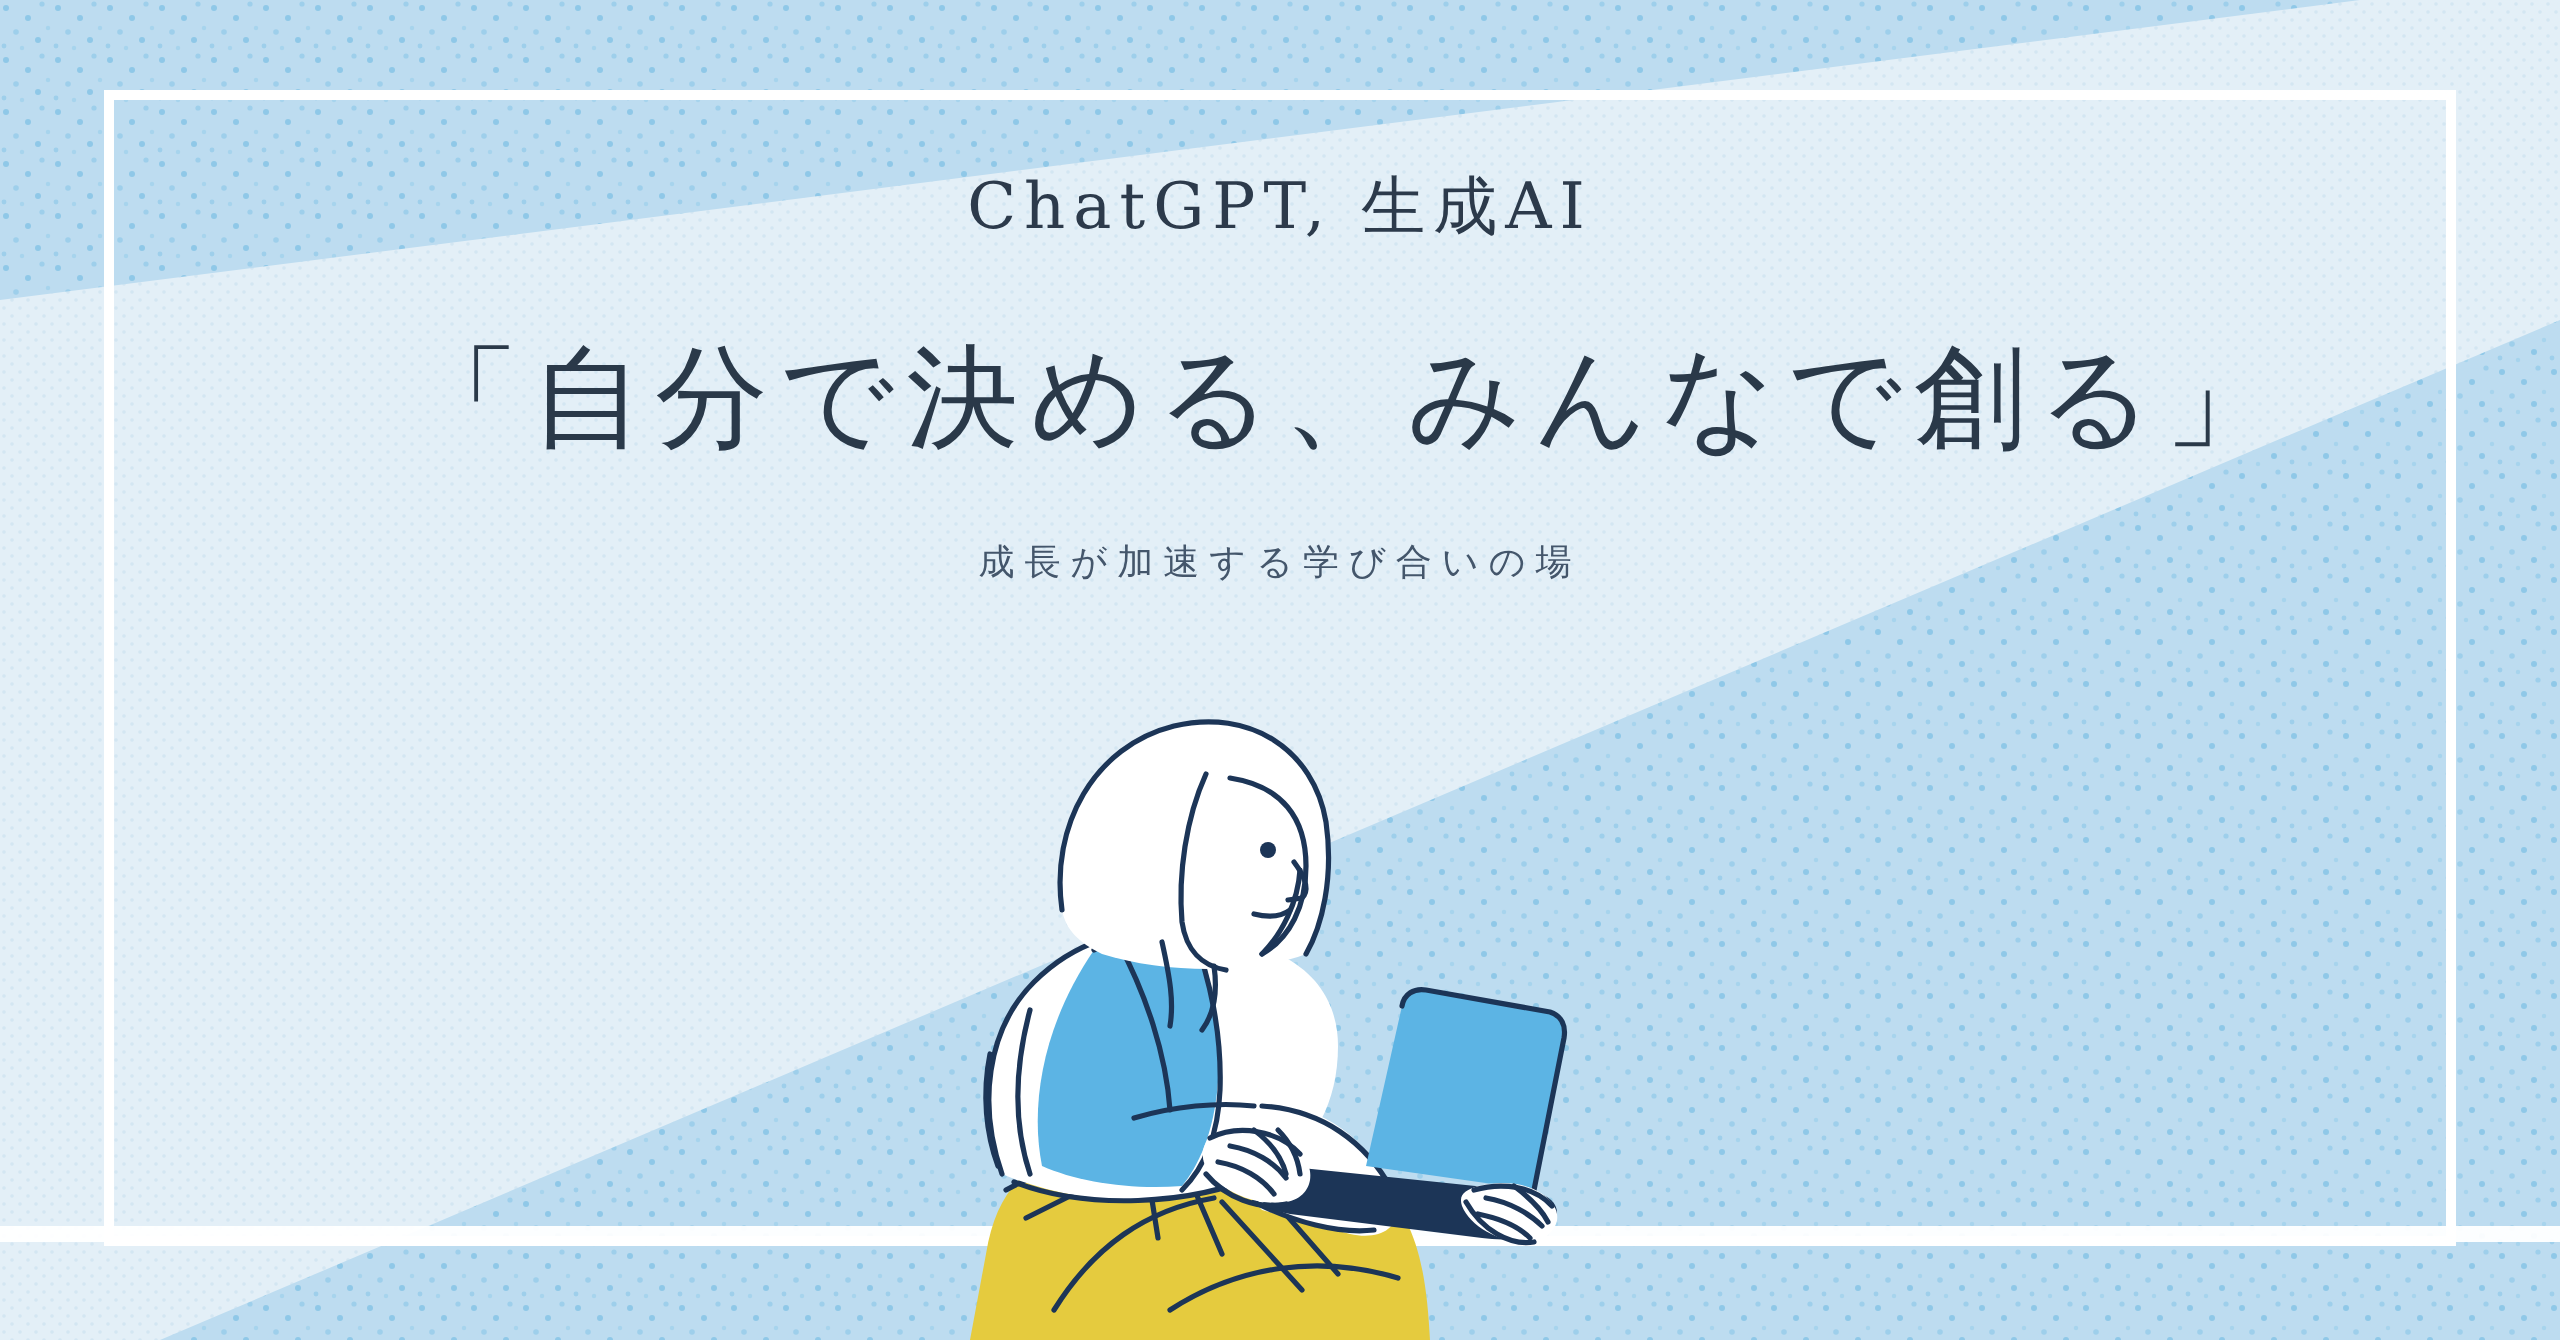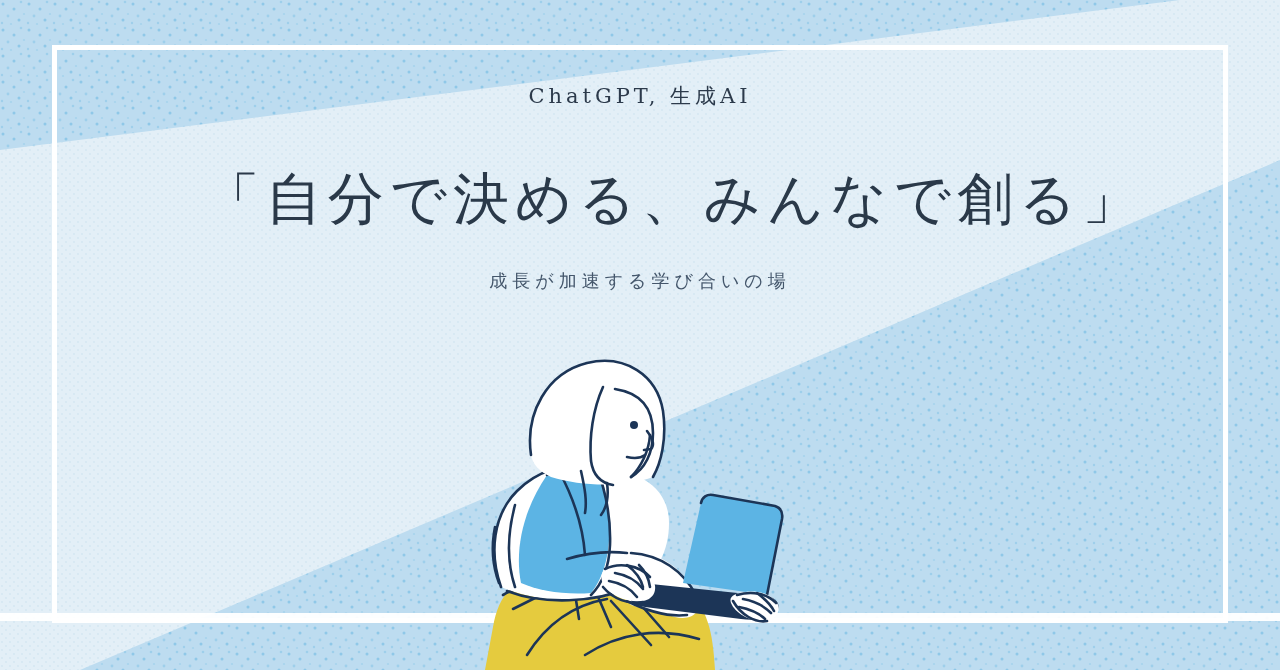--- a/index.html
+++ b/index.html
@@ -51,21 +51,21 @@
     width: 1280px;
     text-align: center;
   }
 
   .eyebrow {
     position: absolute;
     left: 0;
     top: 82px;
     width: 1280px;
     font-family: "DejaVu Serif", "Liberation Serif", serif;
-    font-size: 21px;
+    font-size: 32px;
     letter-spacing: 4px;
     color: #2c3a4b;
     white-space: nowrap;
   }
 
   .headline {
     position: absolute;
     left: 0;
     top: 162px;
     width: 1280px;

